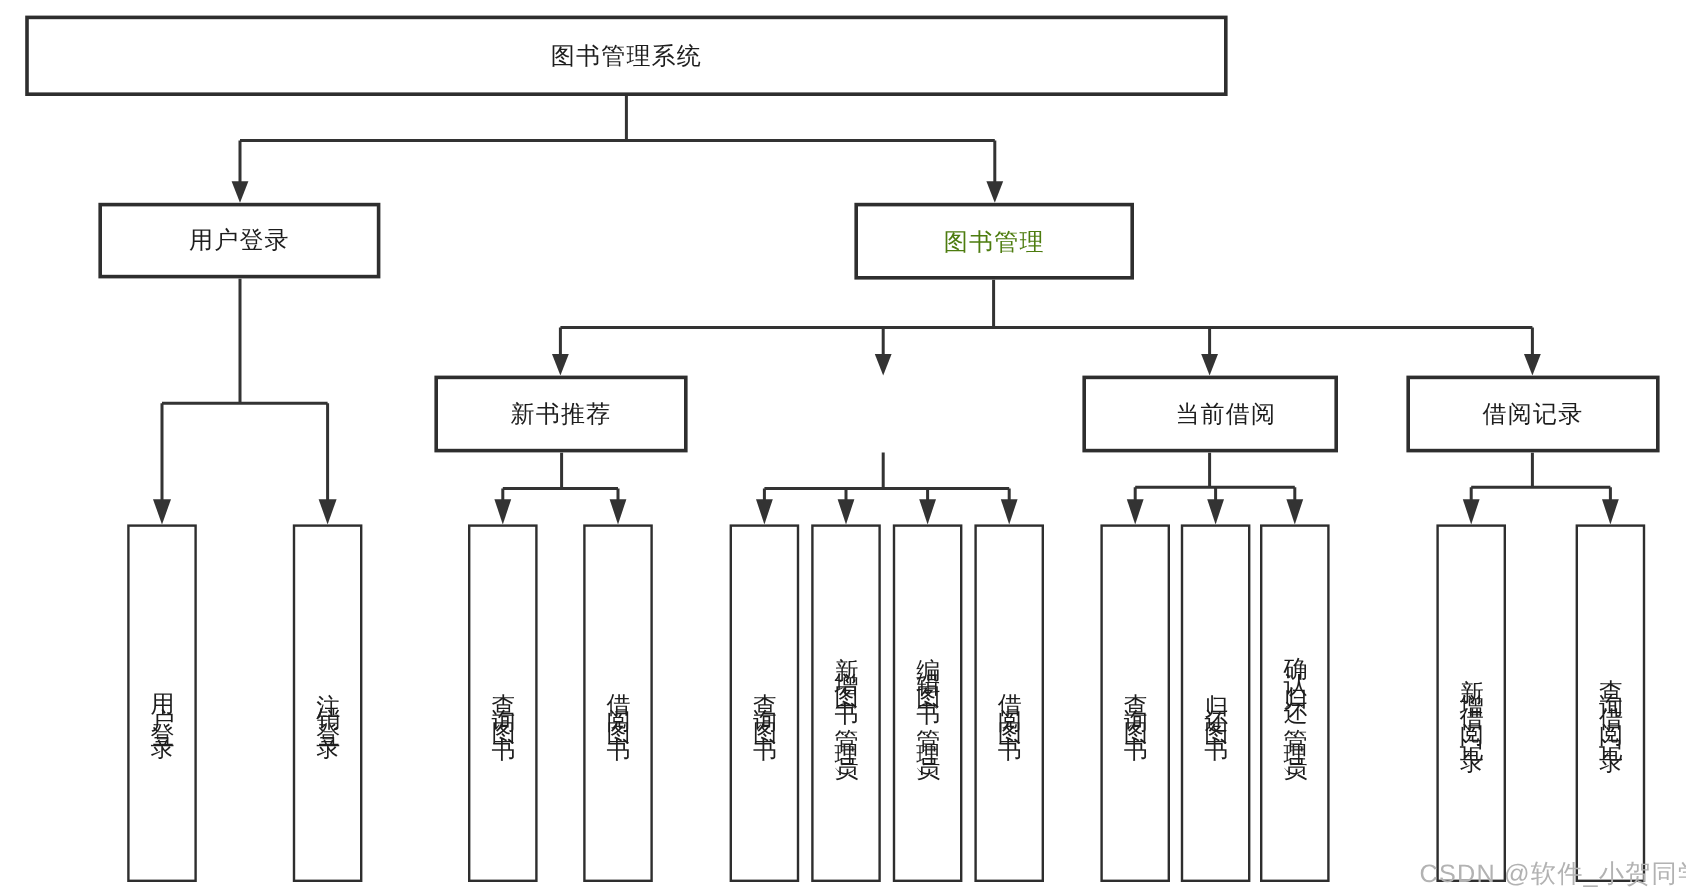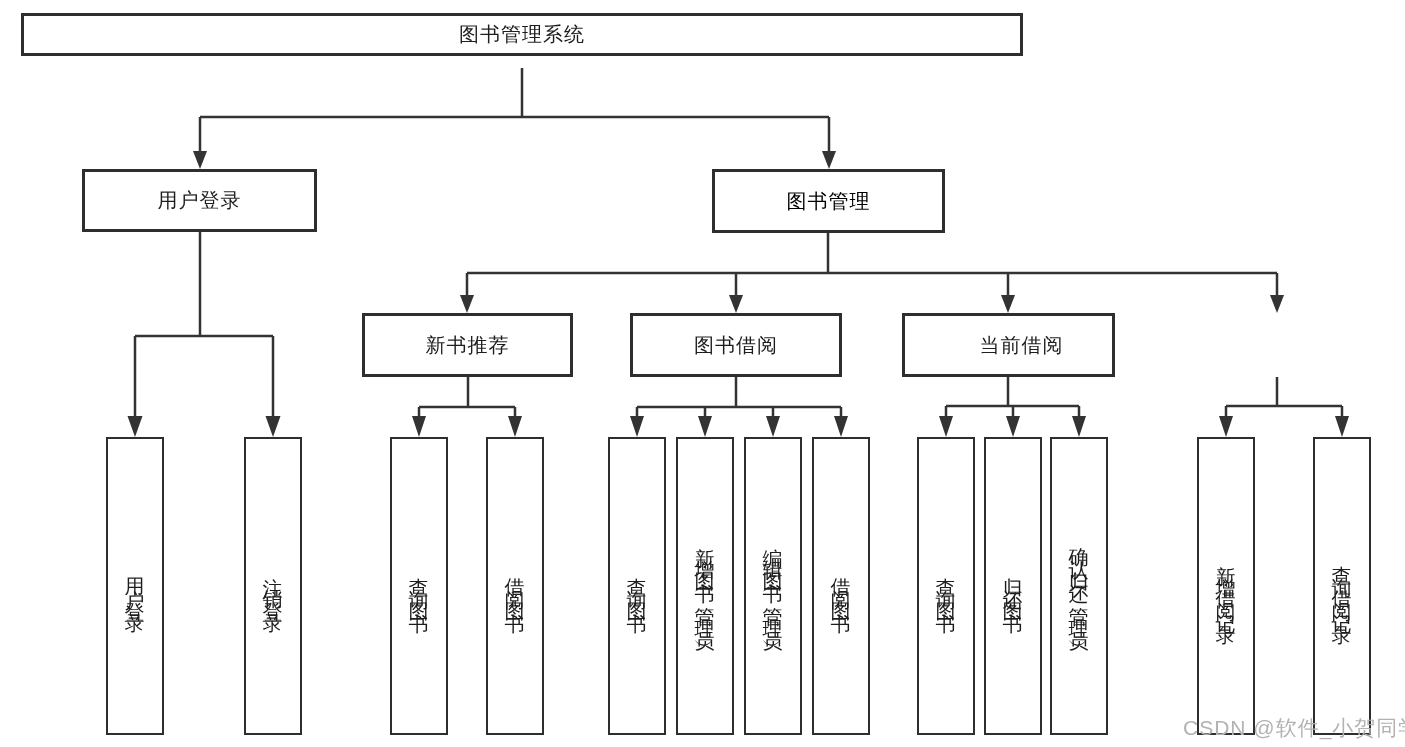--- a/index.html
+++ b/index.html
@@ -90,39 +90,39 @@
 
       <polygon points="939,416 953,416 946,437"></polygon>
       <polygon points="1006,416 1020,416 1013,437"></polygon>
       <polygon points="1072,416 1086,416 1079,437"></polygon>
 
       <polygon points="1219,416 1233,416 1226,437"></polygon>
       <polygon points="1335,416 1349,416 1342,437"></polygon>
     </g>
   </svg>
 
-  <div class="node" style="left: 21px; top: 13px; width: 1002px; height: 43px; border-color: rgb(46, 46, 46); color: rgb(29, 29, 29);">
+  <div class="node" style="left: 21px; top: 13px; width: 1002px; height: 67px; border-color: rgb(46, 46, 46); color: rgb(29, 29, 29);">
     <span>图书管理系统</span>
   </div>
 
   <div class="node" style="left: 82px; top: 169px; width: 235px; height: 63px; border-color: rgb(46, 46, 46); color: rgb(29, 29, 29);">
     <span>用户登录</span>
   </div>
-  <div class="node" style="left: 712px; top: 169px; width: 233px; height: 64px; border-color: rgb(46, 46, 46); color: #000000;">
+  <div class="node" style="left: 712px; top: 169px; width: 233px; height: 64px; border-color: rgb(46, 46, 46); color: #4d7c0f;">
     <span>图书管理</span>
   </div>
 
   <div class="node" style="left: 362px; top: 313px; width: 211px; height: 64px; border-color: rgb(46, 46, 46); color: rgb(29, 29, 29); font-family: Liberation Serif, serif;">
     <span>新书推荐</span>
   </div>
-  <div class="node" style="left: 630px; top: 313px; width: 212px; height: 64px; border-color: rgb(46, 46, 46); color: rgb(29, 29, 29);">
-    <span>图书借阅</span>
-  </div>
   <div class="node" style="left: 902px; top: 313px; width: 213px; height: 64px; border-color: rgb(46, 46, 46); color: rgb(29, 29, 29); padding-left: 26px;">
     <span>当前借阅</span>
+  </div>
+  <div class="node" style="left: 1172px; top: 313px; width: 211px; height: 64px; border-color: rgb(46, 46, 46); color: rgb(29, 29, 29);">
+    <span>借阅记录</span>
   </div>
 
   <div class="node leaf" style="left: 106px; top: 437px; width: 58px; height: 298px; border-color: rgb(46, 46, 46); color: rgb(29, 29, 29);">
     <span class="vlabel">用户登录</span>
   </div>
   <div class="node leaf" style="left: 244px; top: 437px; width: 58px; height: 298px; border-color: rgb(46, 46, 46); color: rgb(29, 29, 29);">
     <span class="vlabel">注销登录</span>
   </div>
 
   <div class="node leaf" style="left: 390px; top: 437px; width: 58px; height: 298px; border-color: rgb(46, 46, 46); color: rgb(29, 29, 29);">

